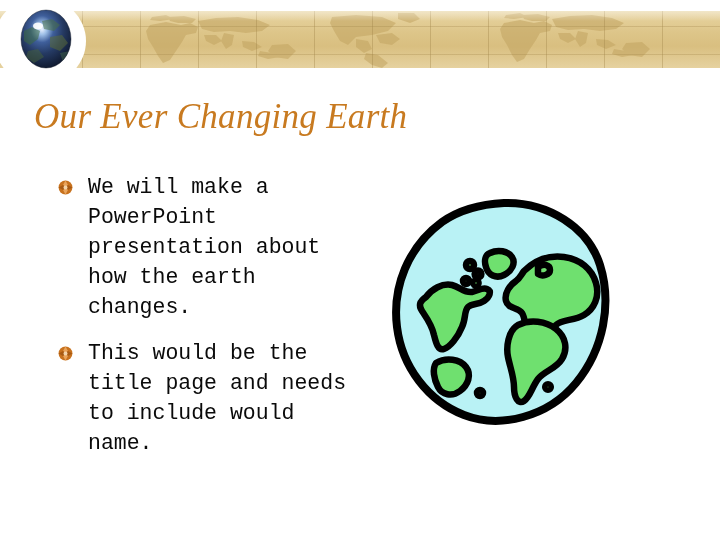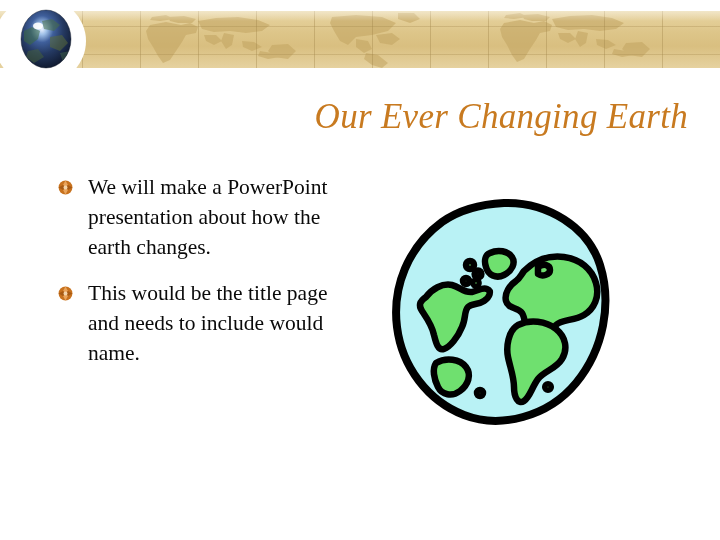--- a/index.html
+++ b/index.html
@@ -70,45 +70,44 @@
     position: absolute;
     left: 16px;
     top: 7px;
     width: 60px;
     height: 64px;
   }
 
   
   #slide-title {
     position: absolute;
-    left: 48px;
+    left: 34px;
     top: 96px;
     width: 640px;
     font-family: "Liberation Serif", "DejaVu Serif", serif;
     font-style: italic;
     font-size: 35px;
     line-height: 42px;
     color: #c87a20;
     letter-spacing: 0.3px;
     white-space: nowrap;
-    text-align: right;
   }
 
   
   #body-text {
     position: absolute;
     left: 58px;
     top: 172px;
     width: 300px;
   }
   .bullet-item {
     position: relative;
     padding-left: 30px;
     margin-bottom: 16px;
-    font-family: Liberation Serif, serif;
+    font-family: Liberation Mono, monospace;
     font-size: 21.5px;
     line-height: 30px;
     color: #0a0a0a;
   }
   .bullet-marker {
     position: absolute;
     left: 0;
     top: 8px;
     width: 15px;
     height: 15px;

